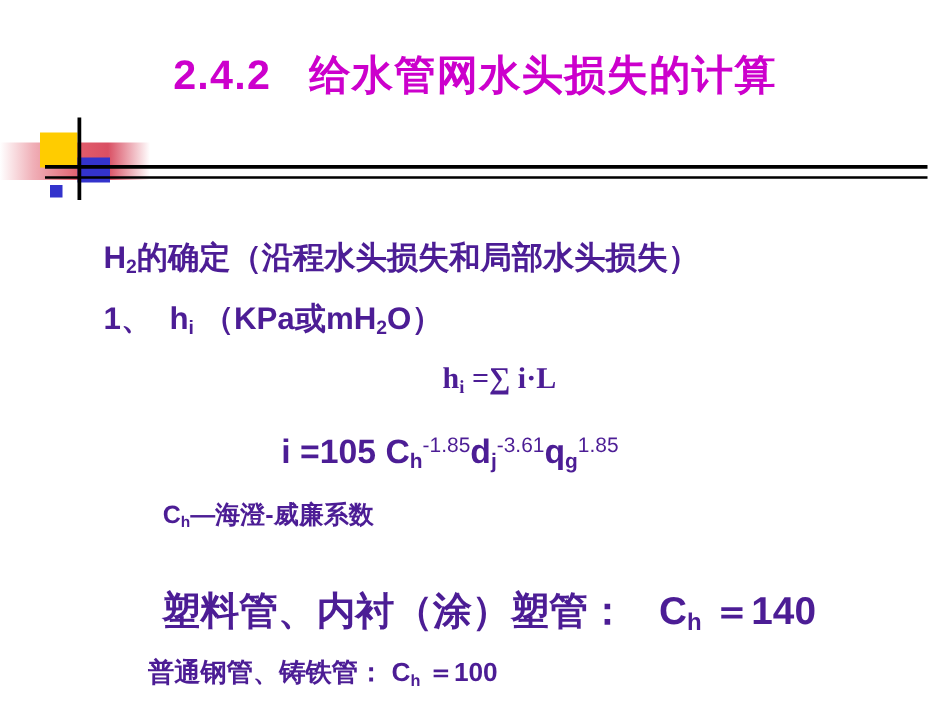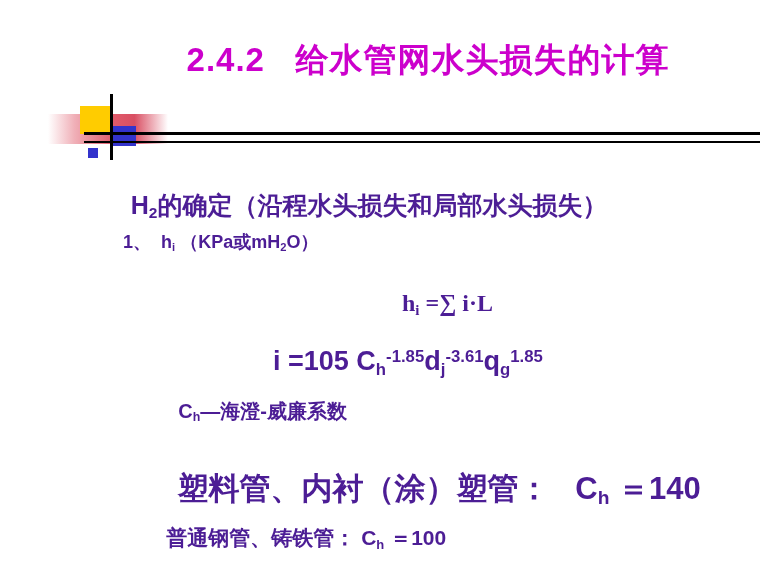--- a/index.html
+++ b/index.html
@@ -11,21 +11,20 @@
     height: 568px;
     background: #ffffff;
     font-family: "Liberation Sans", sans-serif;
     overflow: hidden;
     position: relative;
   }
   .slide {
     position: relative;
     width: 620px;
     height: 568px;
-    margin-left: 48px;
   }
 
   
   .title {
     position: absolute;
     left: 0;
     top: 38px;
     width: 760px;
     text-align: center;
     color: #cc00cc;
@@ -101,24 +100,24 @@
   }
 
   
   .line {
     position: absolute;
     color: #4c1d95;
     font-weight: bold;
     white-space: pre;
   }
   sub { font-size: 0.62em; vertical-align: -0.28em; font-weight: bold; }
-  sup { font-size: 0.62em; vertical-align: 0.5em; font-weight: bold; text-align: center; }
+  sup { font-size: 0.62em; vertical-align: 0.5em; font-weight: normal; text-align: center; }
 
   .l1 { left: 55px; top: 160px; font-size: 25px; }
-  .l2 { left: 55px; top: 209px; font-size: 18px; }
+  .l2 { left: 55px; top: 209px; font-size: 25px; }
   .l3 { left: 330px; top: 263px; font-size: 24px; font-family: Liberation Serif, serif; }
   .l4 { left: 195px; top: 315px; font-size: 27px; }
   .l5 { left: 108px; top: 375px; font-size: 20px; }
   .l6 { left: 95px; top: 432px; font-size: 31px; }
   .l7 { left: 95px; top: 500px; font-size: 21px; }
 </style>
 </head>
 <body>
 
 <div class="slide">

